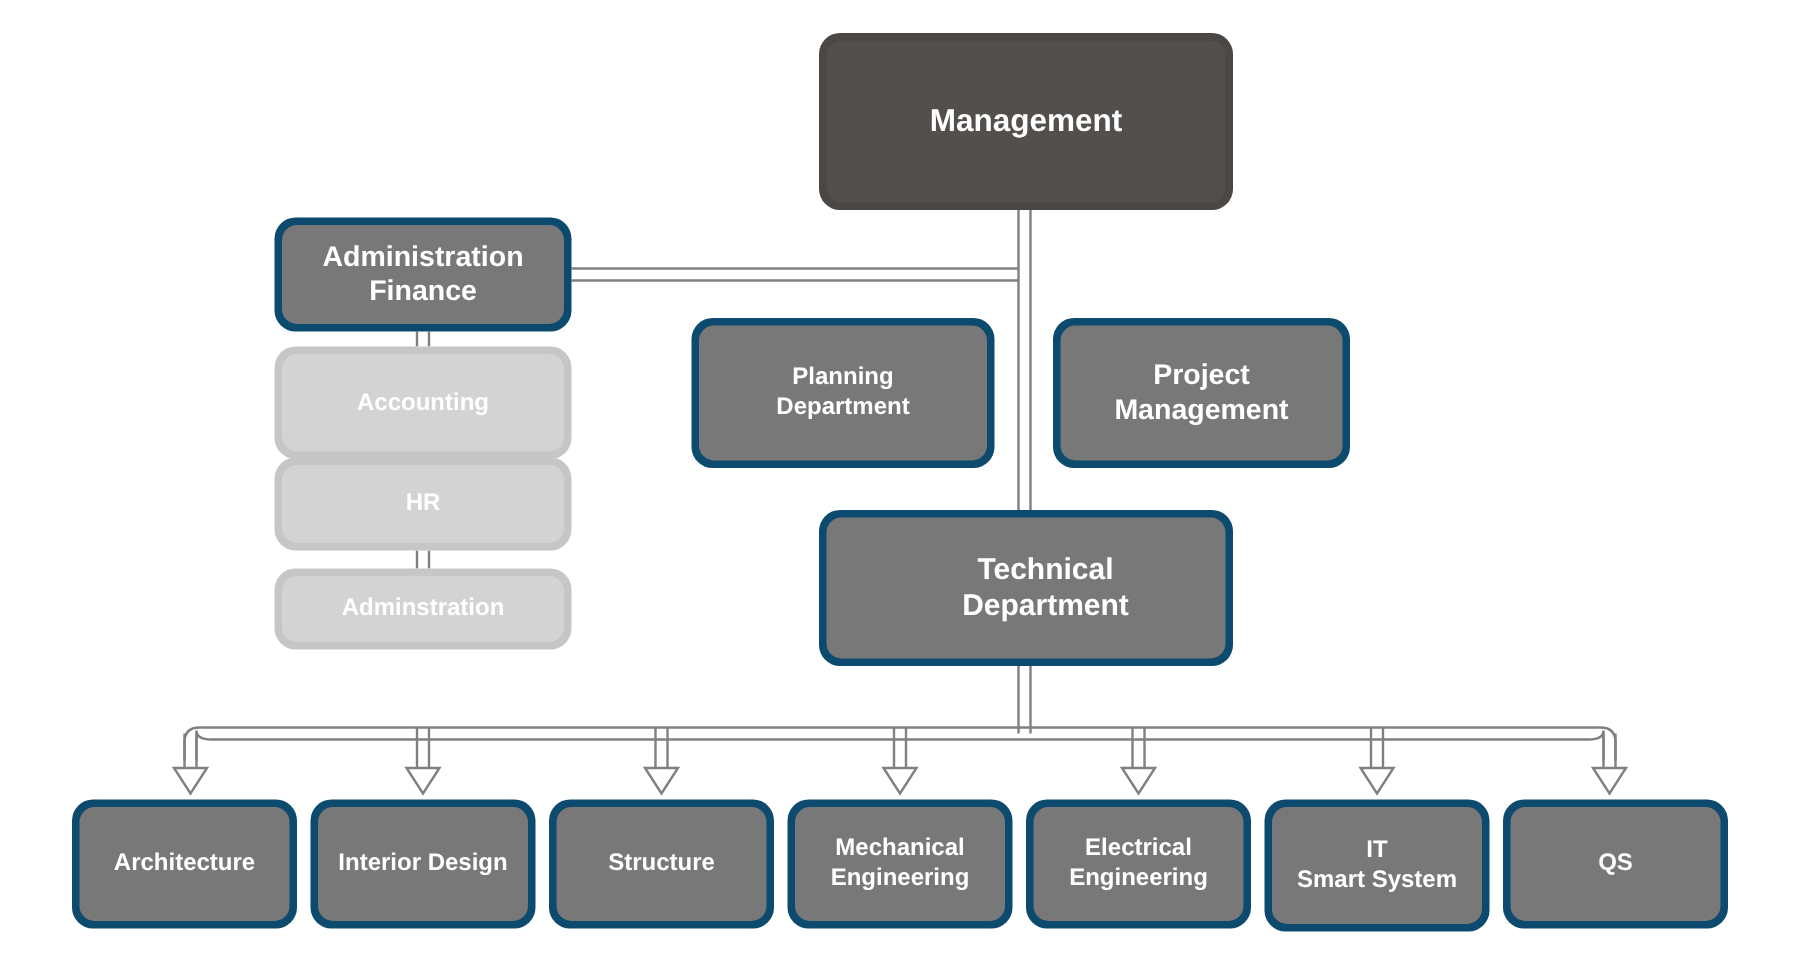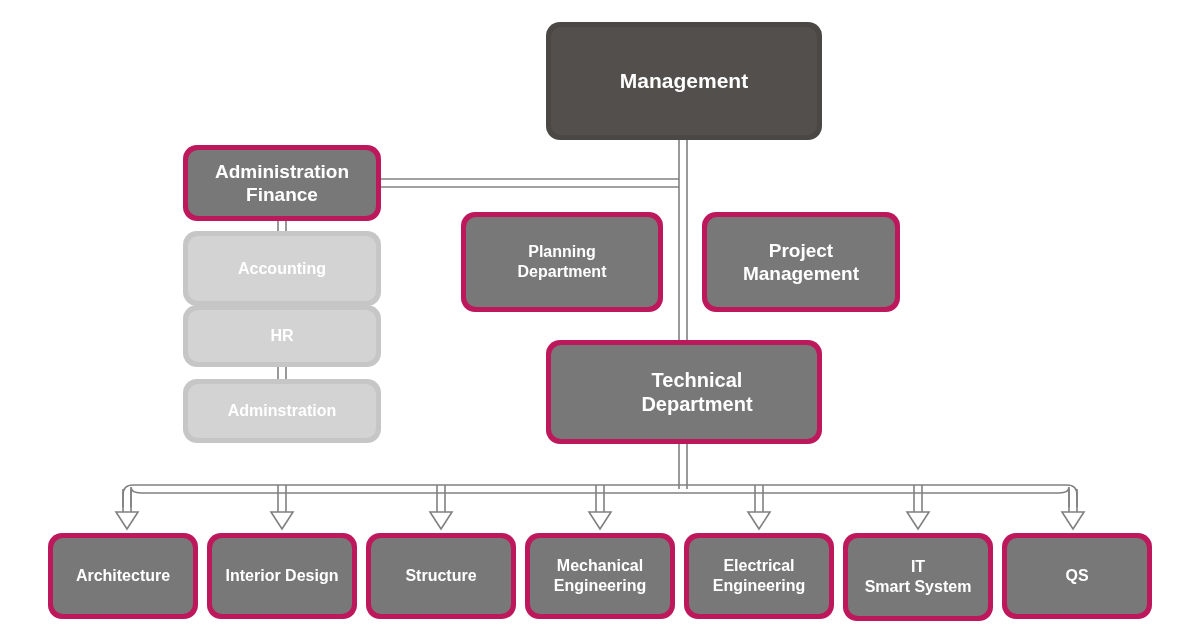--- a/index.html
+++ b/index.html
@@ -35,21 +35,21 @@
     left:5px;top:5px;right:5px;bottom:5px;
     border-radius:10px;
     background:inherit;
     filter:brightness(1.04);
     z-index:0;
   }
   .node > span{position:relative;z-index:1;display:block;font-weight:bold;}
 
   .tone-dark{background:#4a4744;}
   .tone-dark::before{background:#4f4c49;}
-  .tone-mid{background:#be185d;}
+  .tone-mid{background:#0c4a6e;}
   .tone-mid::before{background:#737373;}
   .tone-light{background:#c6c6c6;}
   .tone-light::before{background:#cbcbcb;}
 </style>
 </head>
 <body>
 
 <div id="chart-root">
 
   <svg class="conn-layer" viewBox="0 0 1200 644" xmlns="http://www.w3.org/2000/svg">
@@ -93,21 +93,21 @@
         <path d="M1062 512 L1084 512 L1073 529 Z"></path>
       </g>
   </svg>
 
   <div id="nodes-layer">
       <div class="node tone-dark" style="left: 546px; top: 22px; width: 276px; height: 118px; font-size: 21px;"><span>Management</span></div>
       <div class="node tone-mid" style="left: 183px; top: 145px; width: 198px; height: 76px; font-size: 19px;"><span>Administration
 Finance</span></div>
       <div class="node tone-light" style="left: 183px; top: 231px; width: 198px; height: 75px; font-size: 16px;"><span>Accounting</span></div>
       <div class="node tone-light" style="left: 183px; top: 305px; width: 198px; height: 62px; font-size: 16px;"><span>HR</span></div>
-      <div class="node tone-light" style="left: 183px; top: 379px; width: 198px; height: 64px; font-size: 16px;"><span>Adminstration</span></div>
+      <div class="node tone-light" style="left: 183px; top: 379px; width: 198px; height: 54px; font-size: 16px;"><span>Adminstration</span></div>
       <div class="node tone-mid" style="left: 461px; top: 212px; width: 202px; height: 100px; font-size: 16px;"><span>Planning
 Department</span></div>
       <div class="node tone-mid" style="left: 702px; top: 212px; width: 198px; height: 100px; font-size: 19px;"><span>Project
 Management</span></div>
       <div class="node tone-mid" style="left: 546px; top: 340px; width: 276px; height: 104px; font-size: 20px; padding-left: 34px;"><span>Technical
 Department</span></div>
       <div class="node tone-mid" style="left: 48px; top: 533px; width: 150px; height: 86px; font-size: 16px;"><span>Architecture</span></div>
       <div class="node tone-mid" style="left: 207px; top: 533px; width: 150px; height: 86px; font-size: 16px;"><span>Interior Design</span></div>
       <div class="node tone-mid" style="left: 366px; top: 533px; width: 150px; height: 86px; font-size: 16px;"><span>Structure</span></div>
       <div class="node tone-mid" style="left: 525px; top: 533px; width: 150px; height: 86px; font-size: 16px; text-align: center;"><span>Mechanical

